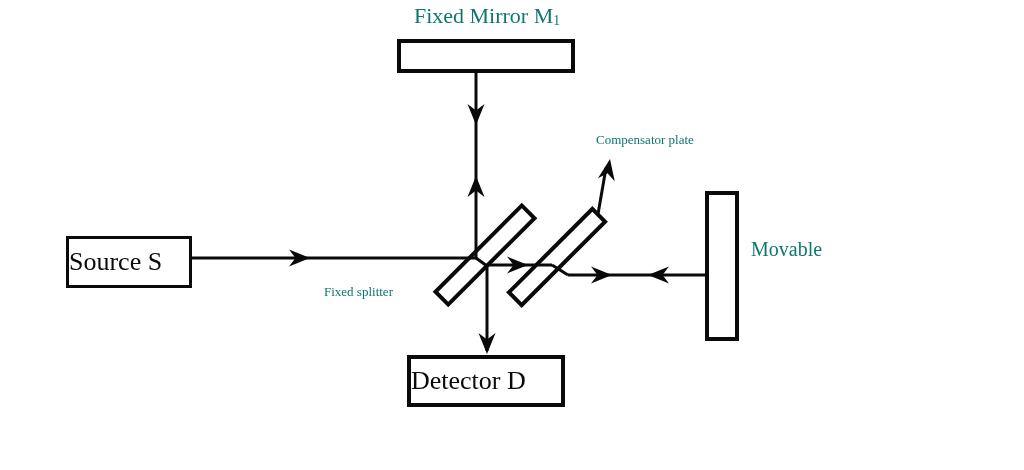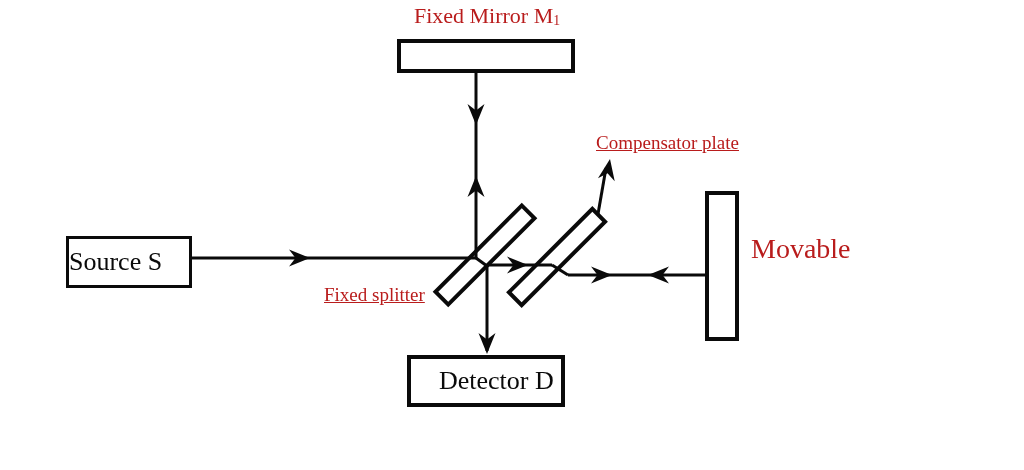--- a/index.html
+++ b/index.html
@@ -33,40 +33,40 @@
     stroke: #0a0a0a;
     stroke-width: 3;
   }
   .arrowhead {
     fill: #0a0a0a;
     stroke: none;
   }
   .label {
     position: absolute;
     white-space: nowrap;
-    color: #b91c1c;
+    color: #0f766e;
   }
   .big-label { font-size: 22px; }
-  .small-label { font-size: 19px; text-decoration: underline; }
+  .small-label { font-size: 13px; }
   .mirror2-label {
-    font-size: 28px;
+    font-size: 20px;
     line-height: 28px;
   }
   .box {
     position: absolute;
     background: #ffffff;
     border: 3px solid #0a0a0a;
     display: flex;
     align-items: center;
     justify-content: flex-start;
     font-size: 26px;
     box-sizing: border-box;
   }
   #source-box { left: 66px; top: 236px; width: 126px; height: 52px; }
-  #detector-box { left: 407px; top: 355px; width: 158px; height: 52px; border-width: 4px; padding-left: 28px; }
+  #detector-box { left: 407px; top: 355px; width: 158px; height: 52px; border-width: 4px; }
   #fixed-mirror-label { left: 400px; top: 3px; width: 174px; text-align: center; }
   #compensator-label { left: 596px; top: 132px; }
   #beam-splitter-label { left: 324px; top: 284px; }
   #movable-mirror-label { left: 751px; top: 235px; }
   .sub {
     font-size: 62%;
     vertical-align: -0.18em;
   }
 </style>
 </head>

